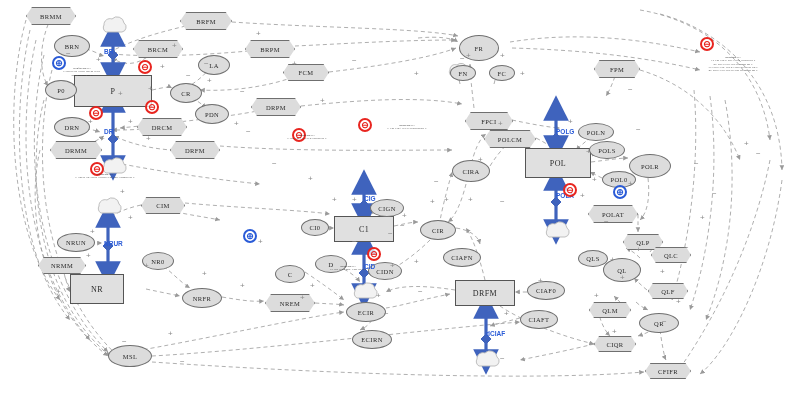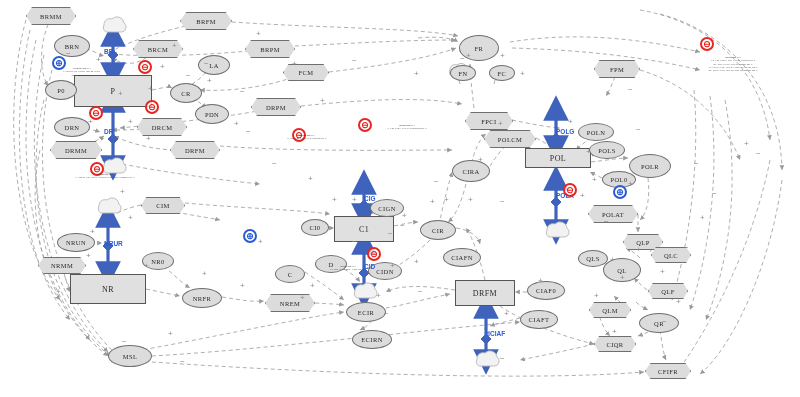--- a/index.html
+++ b/index.html
@@ -208,27 +208,27 @@
       <path d="M547,230 a6,6 0 0 1 8,-6 a7,7 0 0 1 12,4 a5,5 0 0 1 -2,9 l-16,0 a5,5 0 0 1 -2,-7 z"></path>
       <path d="M450,70 a5,5 0 0 1 7,-5 a6,6 0 0 1 10,3 a4,4 0 0 1 -2,8 l-13,0 a4,4 0 0 1 -2,-6 z"></path>
       <path d="M477,359 a6,6 0 0 1 8,-6 a7,7 0 0 1 12,4 a5,5 0 0 1 -2,9 l-16,0 a5,5 0 0 1 -2,-7 z"></path>
     </g>
   </svg>
 
   <div id="stocks-container">
       <div class="node n-stock" style="left: 74px; top: 75px; width: 78px; height: 32px;">
         <span>P</span>
       </div>
-      <div class="node n-stock" style="left: 70px; top: 274px; width: 76px; height: 30px;">
+      <div class="node n-stock" style="left: 70px; top: 274px; width: 54px; height: 30px;">
         <span>NR</span>
       </div>
       <div class="node n-stock" style="left: 334px; top: 216px; width: 60px; height: 26px;">
         <span>C1</span>
       </div>
-      <div class="node n-stock" style="left: 525px; top: 148px; width: 66px; height: 20px;">
+      <div class="node n-stock" style="left: 525px; top: 148px; width: 66px; height: 30px;">
         <span>POL</span>
       </div>
       <div class="node n-stock" style="left: 455px; top: 280px; width: 60px; height: 26px;">
         <span>DRFM</span>
       </div>
     </div>
   <div id="ellipses-container">
       <div class="node n-ellipse" style="left: 54px; top: 35px; width: 36px; height: 22px;">
         <span>BRN</span>
       </div>

